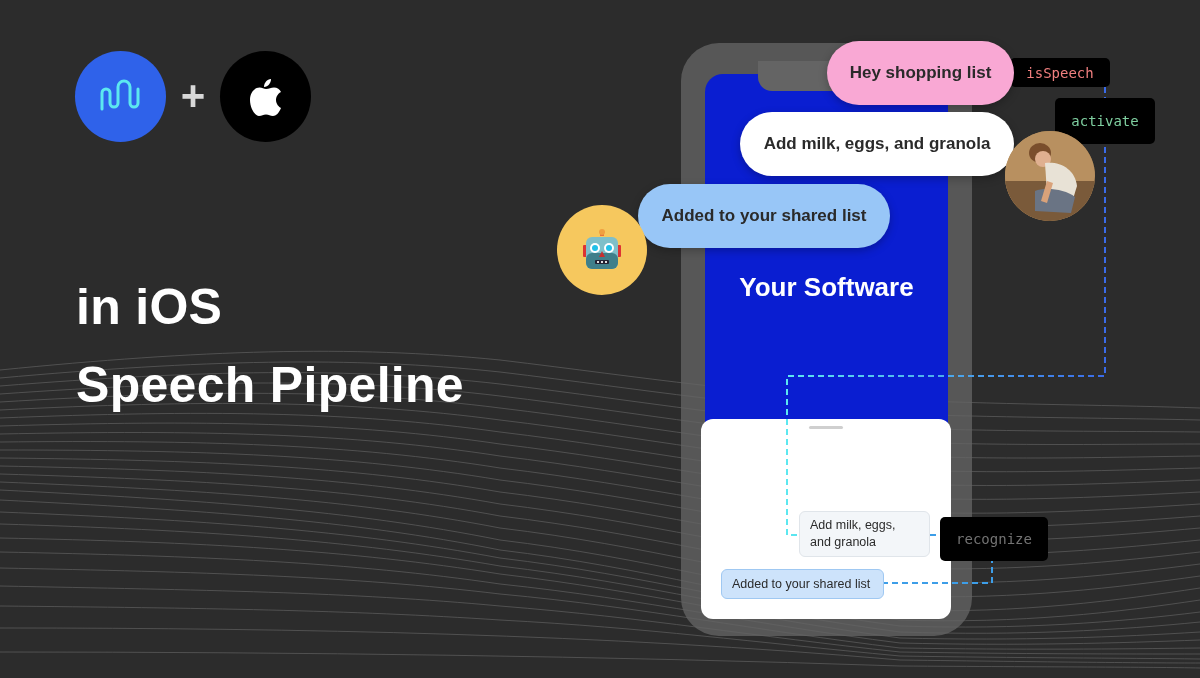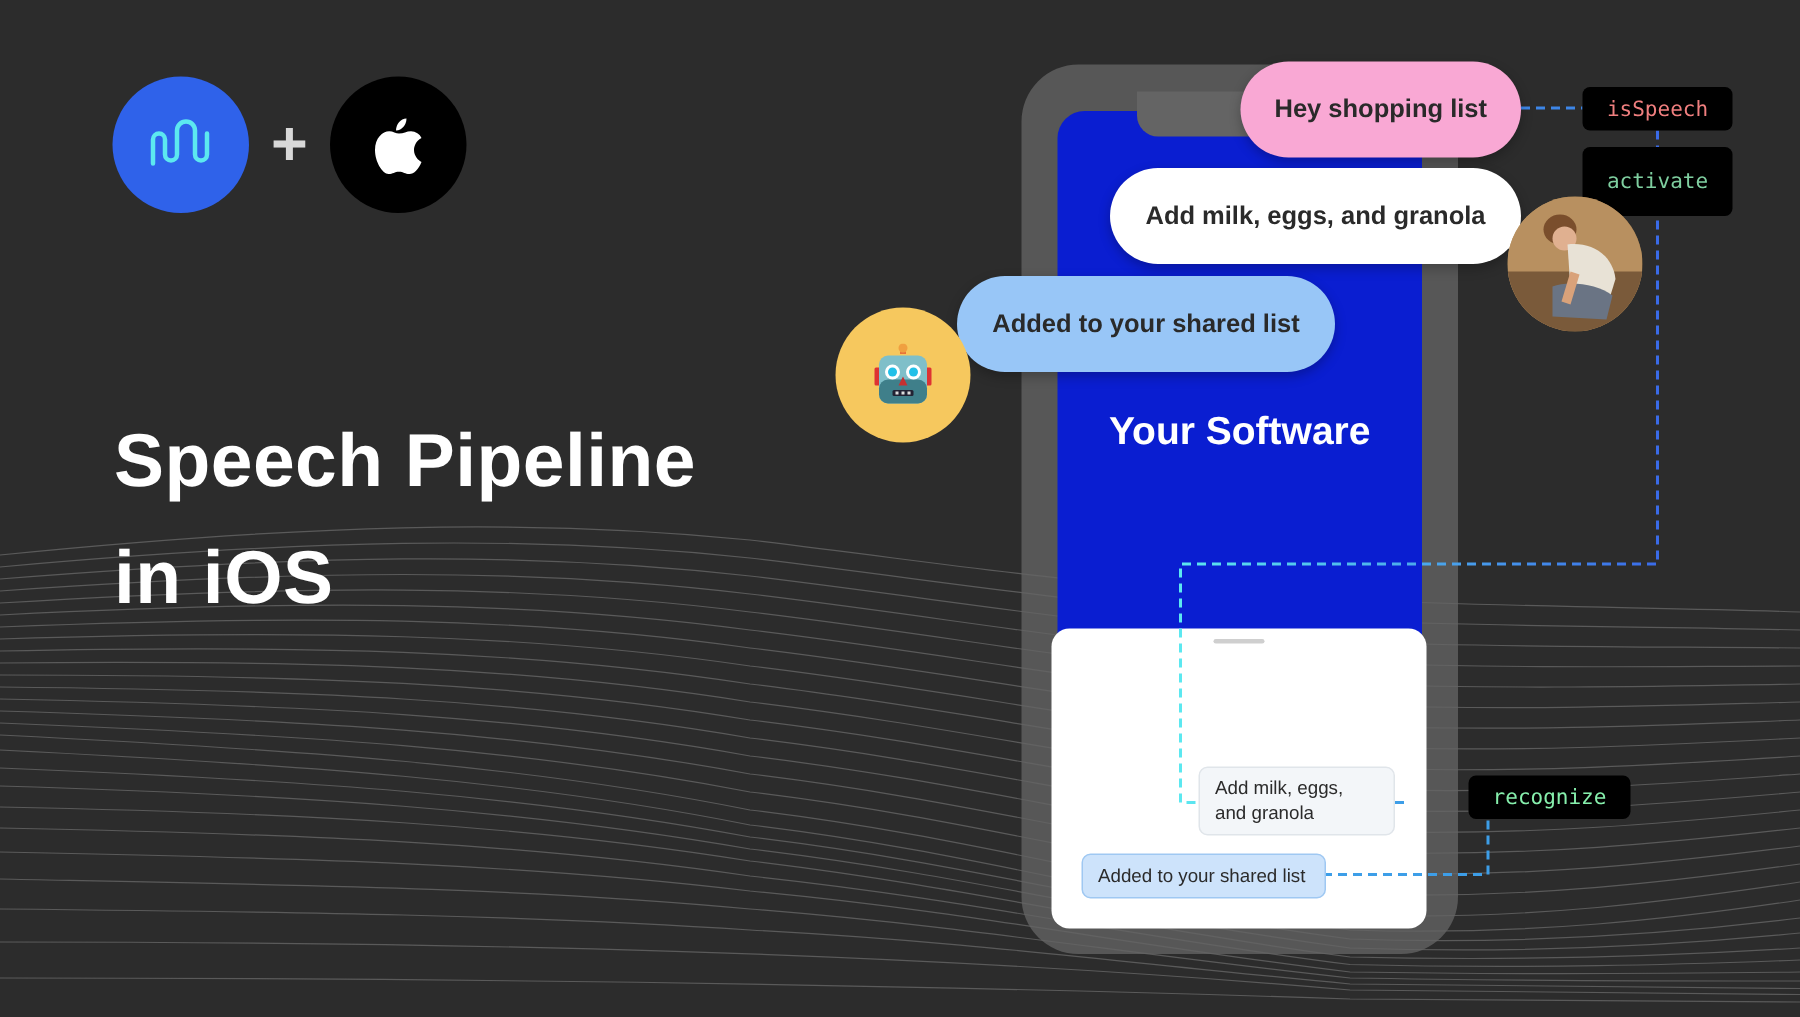--- a/index.html
+++ b/index.html
@@ -33,23 +33,23 @@
   .bubble-added { left: 638px; top: 184px; width: 252px; height: 64px; background: #98c6f7; box-shadow: 0 3px 8px rgba(0,0,0,0.25); }
   .tail { position: absolute; width: 0; height: 0; }
   .tail-add { left: 1000px; top: 160px; border-left: 22px solid transparent; border-top: 14px solid #fff; transform: rotate(-20deg); }
   .tail-added { left: 622px; top: 232px; border-right: 22px solid transparent; border-top: 12px solid #98c6f7; transform: rotate(20deg); }
 
   .avatar { position: absolute; border-radius: 50%; overflow: hidden; }
   .avatar-robot { left: 557px; top: 205px; width: 90px; height: 90px; background: #f6c85e; display: flex; align-items: center; justify-content: center; }
   .avatar-user { left: 1005px; top: 131px; width: 90px; height: 90px; background: radial-gradient(circle at 30% 30%, #d8b47a, #8b6a3e 55%, #4c3a28); }
 
   .code-tag { position: absolute; background: #000; border-radius: 5px; font-family: "DejaVu Sans Mono", "Liberation Mono", monospace; font-size: 14px; display: flex; align-items: center; justify-content: center; }
-  .tag-isspeech { left: 1055px; top: 58px; width: 100px; height: 29px; color: #f07f7f; }
+  .tag-isspeech { left: 1010px; top: 58px; width: 100px; height: 29px; color: #f07f7f; }
   .tag-activate { left: 1055px; top: 98px; width: 100px; height: 46px; color: #7fcfa0; }
-  .tag-recognize { left: 940px; top: 517px; width: 108px; height: 29px; color: #86efac; margin-left: 39px; }
+  .tag-recognize { left: 940px; top: 517px; width: 108px; height: 44px; color: #737373; }
 
   .connectors { position: absolute; left: 0; top: 0; width: 1200px; height: 678px; pointer-events: none; }
 </style>
 </head>
 <body>
 
 <svg class="waves" viewBox="0 0 1200 678" preserveAspectRatio="none">
   <g fill="none" stroke="#6a6a6a" stroke-width="0.8" opacity="0.75">
     <path d="M0,370 C200,350 350,345 500,360 C650,378 750,395 900,400 C1020,405 1120,405 1200,408"></path>
     <path d="M0,378 C200,360 350,356 500,372 C650,390 750,408 900,414 C1020,418 1120,418 1200,420"></path>
@@ -88,22 +88,22 @@
 </div>
 <div class="plus">+</div>
 <div class="logo logo-apple">
   <svg width="34" height="40" viewBox="0 0 34 40">
     <path d="M22,2 C22,6 19,10 15,10 C15,6 18,2 22,2 Z" fill="#fff"></path>
     <path d="M17,12 C20,12 22,10.5 25,10.5 C28,10.5 31,12.5 32,15 C28,17 27,21 27,23 C27,27 30,30 32,31 C30,36 27,39 24,39 C21,39 20,37.5 17,37.5 C14,37.5 13,39 10,39 C6,39 1,31 1,23 C1,15 6,10.5 10.5,10.5 C13,10.5 15,12 17,12 Z" fill="#fff"></path>
   </svg>
 </div>
 
 <div class="title">
+  <div>in iOS</div>
   <div>Speech Pipeline</div>
-  <div>in iOS</div>
 </div>
 
 <div class="phone-frame"></div>
 <div class="phone-screen"></div>
 <div class="notch"></div>
 <div class="your-software">Your Software</div>
 
 <div class="sheet"></div>
 <div class="sheet-handle"></div>
 <div class="chip chip-user">Add milk, eggs, and granola</div>

